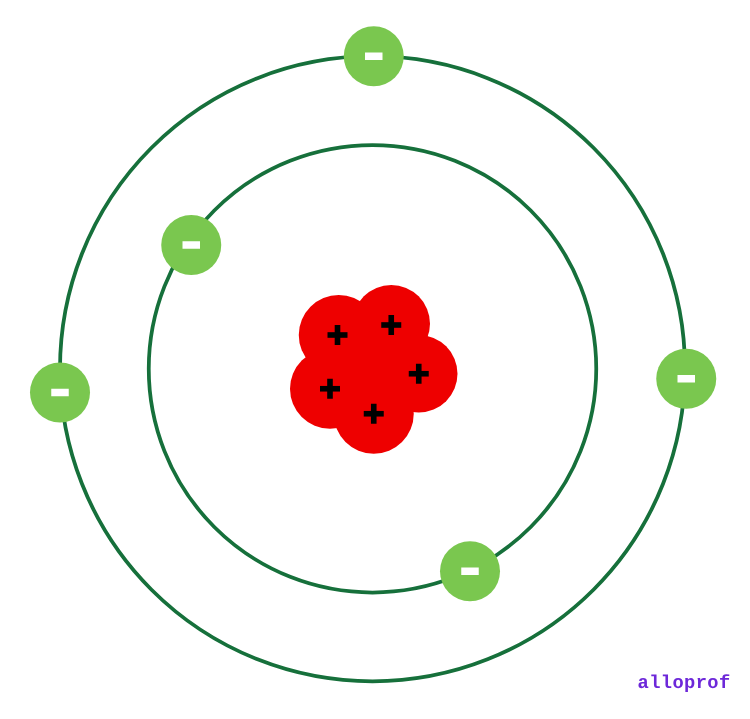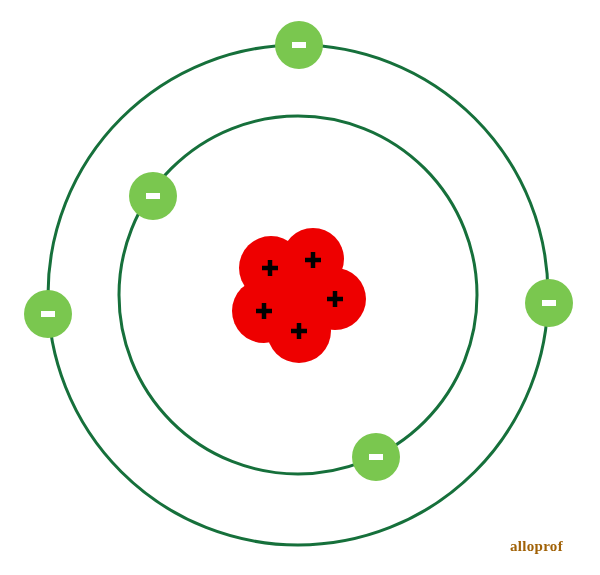--- a/index.html
+++ b/index.html
@@ -30,24 +30,24 @@
       stroke: #000000;
       stroke-width: 4.5;
       stroke-linecap: butt;
     }
     .electron { fill: #7ac74f; }
     .electron-sign { fill: #ffffff; }
     .brand-logo {
       position: absolute;
       left: 510px;
       top: 538px;
-      font-family: Liberation Serif, serif;
+      font-family: Liberation Mono, monospace;
       font-size: 15px;
       font-weight: bold;
-      color: #a16207;
+      color: #6d28d9;
       letter-spacing: 0.3px;
     }
   </style>
 </head>
 <body>
 
 <svg id="atom-diagram" viewBox="0 0 600 575" xmlns="http://www.w3.org/2000/svg">
   <g id="orbits">
       <circle class="orbit" cx="298" cy="295" r="179" stroke="#16703b"></circle>
       <circle class="orbit" cx="298" cy="295" r="250" stroke="#16703b"></circle>

